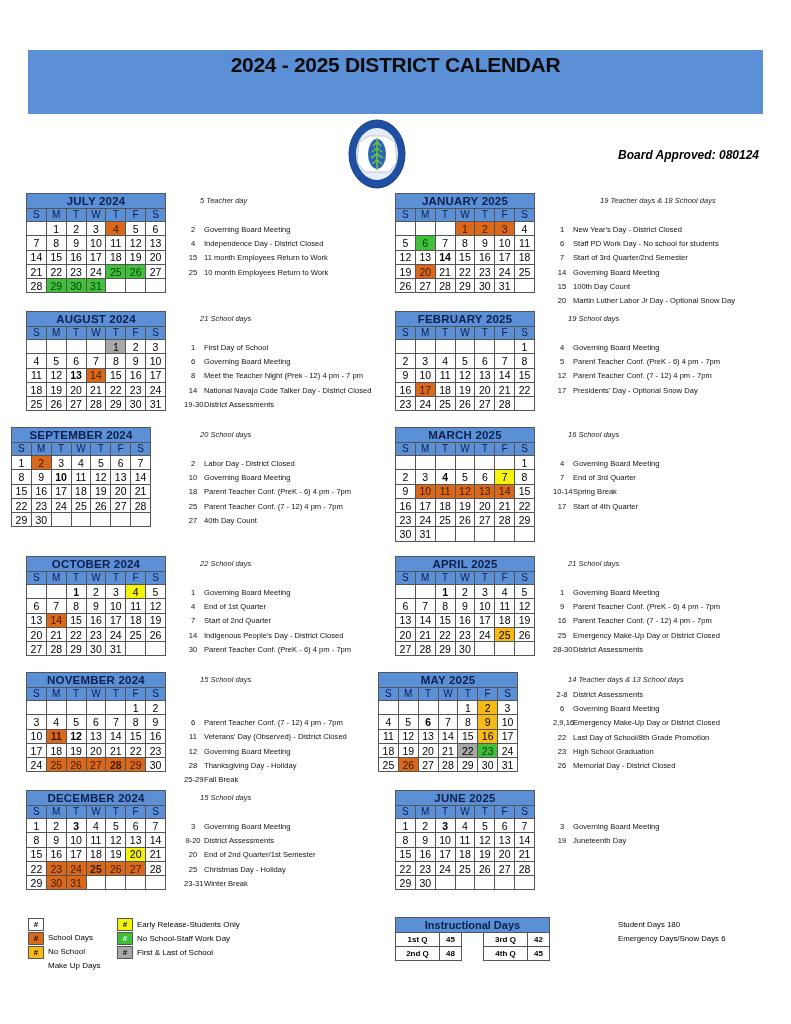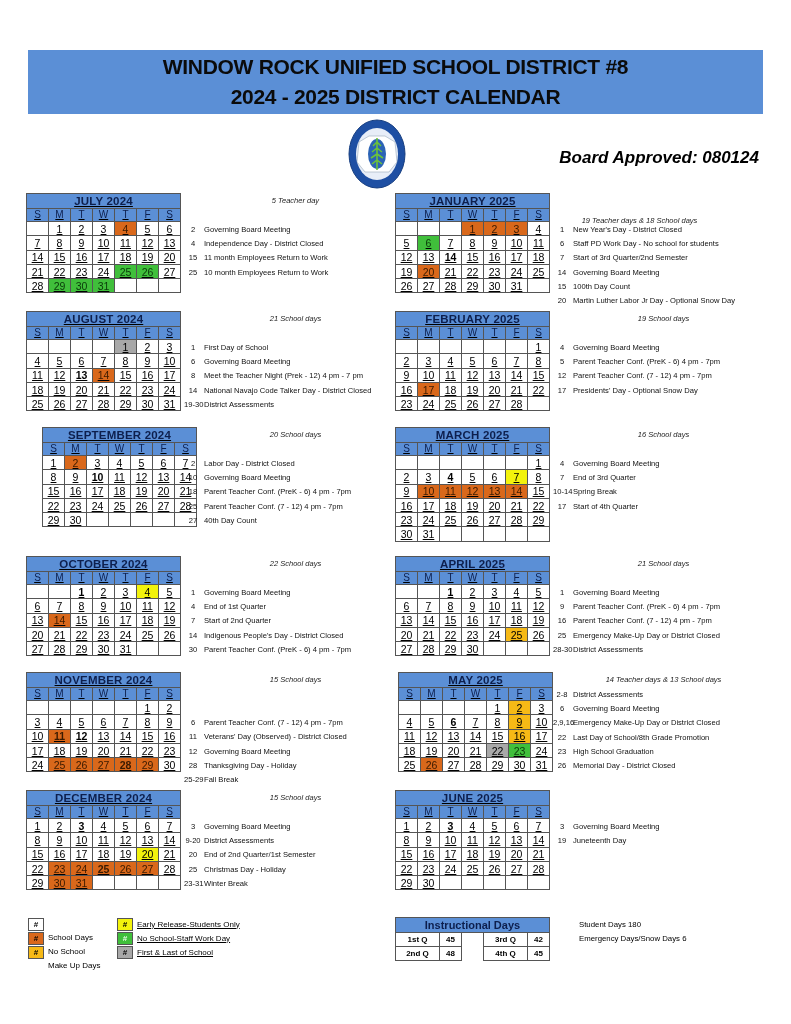--- a/index.html
+++ b/index.html
@@ -13,78 +13,76 @@
   .banner .t1, .banner .t2 {
     font-family: "Liberation Sans", sans-serif; font-weight: bold; color: #0b0b0b;
     font-size: 21px; letter-spacing: -0.3px; line-height: 30px;
   }
   .banner .t1 { padding-top: 2px; }
 
   .logo {
     position: absolute; left: 347px; top: 118px; width: 60px; height: 72px;
   }
   .approved {
-    position: absolute; right: 32px; top: 148px; font-size: 17px; font-style: italic; font-weight: bold;
+    position: absolute; right: 32px; top: 148px; font-size: 12px; font-style: italic; font-weight: bold;
   }
 
   .cal {
-    position: absolute; width: 155px; border-collapse: collapse; table-layout: fixed;
+    position: absolute; width: 140px; border-collapse: collapse; table-layout: fixed;
     border: 1.4px solid #555;
-    text-decoration: underline;
   }
   .cal td, .cal th {
     border: 1px solid #555; text-align: center; height: 14.3px; padding: 0;
     font-size: 10.5px; line-height: 12px; font-weight: normal;
   }
   .cal .mh th {
     background: #5b8fd6; color: #0d1f4d; font-weight: bold; font-size: 11.5px; height: 15px; letter-spacing: 0.2px;
   }
   .cal .dh th {
     background: #5b8fd6; color: #0d1f4d; font-size: 10px; height: 13px;
   }
   .cal td.b { font-weight: bold; }
   .cal td.ns { background: #d9681b; color: #3a1a00; }
   .cal td.mu { background: #f6b916; }
   .cal td.er { background: #f3f30c; }
   .cal td.sw { background: #40bf3b; color: #0a3a0a; }
   .cal td.fl { background: #a8a8a8; }
 
   .note {
-    position: absolute; font-size: 7.5px; font-style: italic; text-align: center; color: #222;
+    position: absolute; font-size: 7.5px; font-style: italic; text-align: left; color: #222;
     white-space: nowrap;
   }
   .events { position: absolute; font-size: 7.6px; color: #111; }
   .ev { display: flex; height: 14.3px; align-items: center; white-space: nowrap; }
   .ev .n { width: 18px; text-align: center; flex: none; margin-right: 2px; }
 
   .legend { position: absolute; left: 28px; top: 917px; font-size: 8px; }
   .lg-row { display: flex; align-items: center; height: 14px; }
   .lg-item { display: flex; align-items: center; }
   .sw-box {
     width: 16px; height: 13px; border: 1px solid #555; text-align: center; font-size: 8px; font-weight: bold; line-height: 11px;
     margin-right: 4px; flex: none;
   }
   .lg-label { width: 69px; margin-top: 26px; }
-  .lg-label2 { width: 160px; text-decoration: underline; }
+  .lg-label2 { width: 160px; }
 
   .instr {
     position: absolute; left: 395px; top: 917px; border-collapse: collapse; table-layout: fixed;
   }
   .instr td, .instr th { font-size: 8px; font-weight: bold; text-align: center; height: 14px; padding: 0; }
   .instr .ih th { background: #5b8fd6; color: #0d1f4d; font-size: 11px; height: 15px; border: 1px solid #555; }
   .instr td.c { border: 1px solid #555; }
 
   .stats { position: absolute; left: 579px; top: 918px; font-size: 7.8px; }
-  .stats div { height: 14px; line-height: 14px; }
+  .stats div { height: 14px; line-height: 14px; margin-left: 39px; }
 </style>
 </head>
 <body>
 
 <div class="banner">
-  <div class="t1">WINDOW ROCK UNIFIED SCHOOL DISTRICT #8</div>
   <div class="t2">2024 - 2025 DISTRICT CALENDAR</div>
 </div>
 
 <div class="logo">
   <svg width="60" height="72" viewBox="0 0 60 72">
     <ellipse cx="30" cy="36" rx="28" ry="34" fill="#1e4fa3" stroke="#173e80" stroke-width="1"></ellipse>
     <ellipse cx="30" cy="36" rx="21" ry="26" fill="#e8eef8"></ellipse>
     <polygon points="12,24 22,18 38,18 48,24 50,44 42,54 18,54 10,44" fill="#ffffff" stroke="#9ab" stroke-width="0.6"></polygon>
     <ellipse cx="30" cy="36" rx="9" ry="15" fill="#2b63b5"></ellipse>
     <path d="M30 20 L30 52 M30 24 L26 28 M30 24 L34 28 M30 30 L25 34 M30 30 L35 34 M30 36 L24 40 M30 36 L36 40 M30 42 L25 46 M30 42 L35 46" stroke="#6cc23a" stroke-width="1.6" fill="none"></path>
@@ -251,21 +249,21 @@
       </div>
       <div class="ev">
         <span class="n">14</span>
         <span>National Navajo Code Talker Day - District Closed</span>
       </div>
       <div class="ev">
         <span class="n">19-30</span>
         <span>District Assessments</span>
       </div>
     </div>
-    <table class="cal" style="left: 42px; top: 427px; padding-left: 24px;">
+    <table class="cal" style="left: 11px; top: 427px; padding-left: 24px;">
       <tbody>
         <tr class="mh">
           <th colspan="7">SEPTEMBER 2024</th>
         </tr>
         <tr class="dh">
           <th>S</th>
           <th>M</th>
           <th>T</th>
           <th>W</th>
           <th>T</th>
@@ -652,21 +650,21 @@
           <td class="">26</td>
           <td class="">27</td>
           <td class="">28</td>
           <td class="">29</td>
           <td class="">30</td>
           <td class="">31</td>
           <td class=""></td>
         </tr>
       </tbody>
     </table>
-    <div class="note" style="top: 196px; left: 544px; width: 191px; margin-top: 20px;">19 Teacher days &amp; 18 School days</div>
+    <div class="note" style="top: 196px; left: 600px; width: 191px;">19 Teacher days &amp; 18 School days</div>
     <div class="events" style="left: 553px; top: 222px;">
       <div class="ev">
         <span class="n">1</span>
         <span>New Year's Day - District Closed</span>
       </div>
       <div class="ev">
         <span class="n">6</span>
         <span>Staff PD Work Day - No school for students</span>
       </div>
       <div class="ev">
@@ -932,21 +930,21 @@
       </div>
       <div class="ev">
         <span class="n">25</span>
         <span>Emergency Make-Up Day or District Closed</span>
       </div>
       <div class="ev">
         <span class="n">28-30</span>
         <span>District Assessments</span>
       </div>
     </div>
-    <table class="cal" style="left: 398px; top: 672px; padding-left: 16px;">
+    <table class="cal" style="left: 378px; top: 672px; padding-left: 16px;">
       <tbody>
         <tr class="mh">
           <th colspan="7">MAY 2025</th>
         </tr>
         <tr class="dh">
           <th>S</th>
           <th>M</th>
           <th>T</th>
           <th>W</th>
           <th>T</th>

